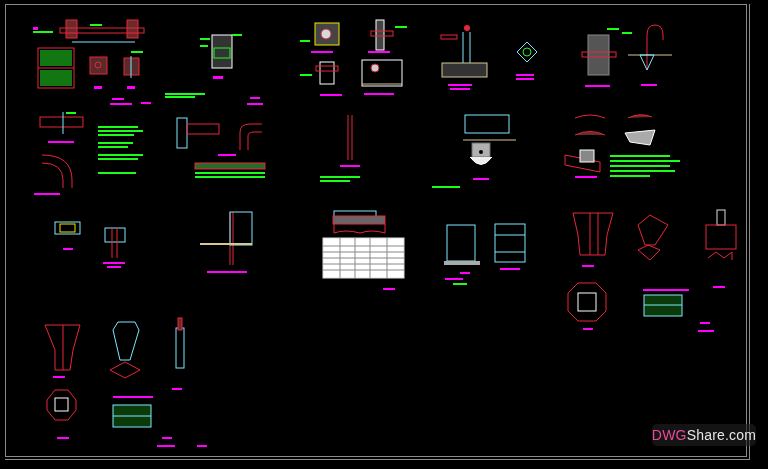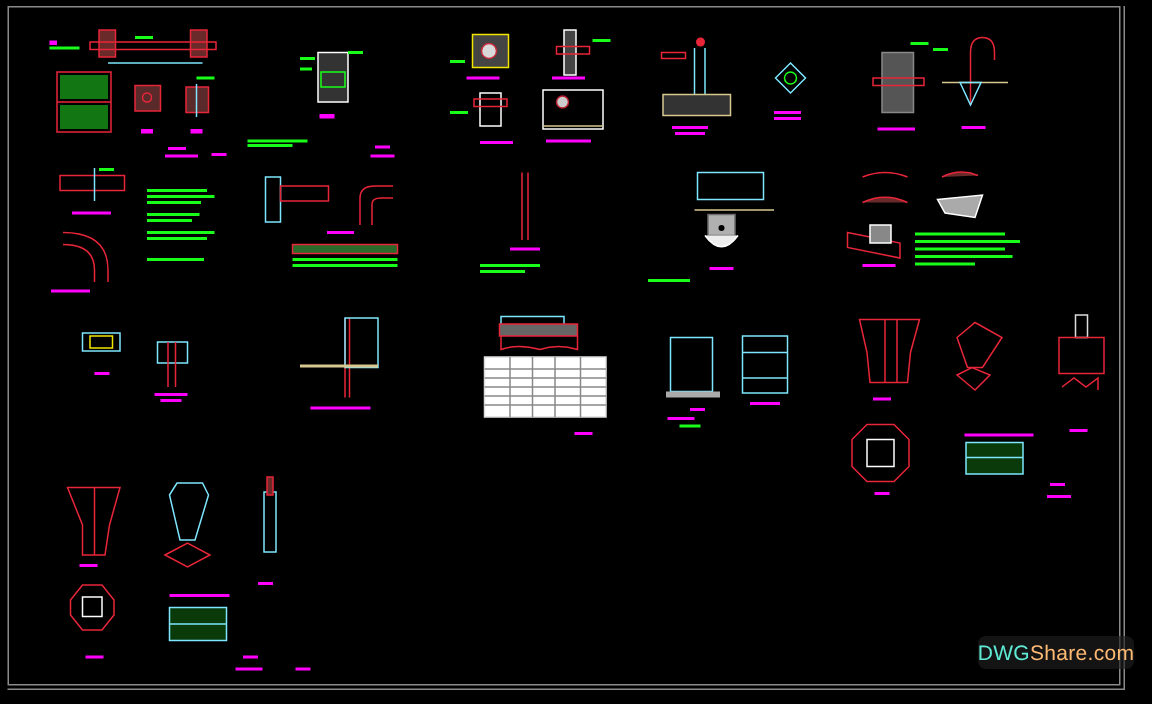--- a/index.html
+++ b/index.html
@@ -1,22 +1,22 @@
 <!DOCTYPE html>
 <html><head>
 <meta charset="utf-8">
 <style>
   html,body{margin:0;padding:0;background:#000;}
   body{width:768px;height:469px;overflow:hidden;position:relative;font-family:"Liberation Sans",sans-serif;}
   #canvas{position:absolute;left:0;top:0;width:768px;height:469px;background:#000;}
   .frame{position:absolute;left:5px;top:4px;width:740px;height:451px;border:1px solid #8a8a8a;}
   .frame2{position:absolute;left:5px;top:4px;width:744px;height:455px;border-right:1px solid #8a8a8a;border-bottom:1px solid #8a8a8a;}
   .watermark{position:absolute;left:652px;top:424px;width:104px;height:22px;border-radius:5px;background:rgba(30,30,30,0.65);display:flex;align-items:center;justify-content:center;font-size:14px;letter-spacing:0.2px;}
-  .wm-a{color:#5eead4;}
-  .wm-b{color:#fdba74;}
+  .wm-a{color:#ec4899;}
+  .wm-b{color:#e5e5e5;}
 </style>
 </head>
 <body>
 
 <div id="canvas">
   <div class="frame"></div>
   <div class="frame2"></div>
 
   <svg width="768" height="469" viewBox="0 0 768 469" style="position:absolute;left:0;top:0">
     <g fill="none" stroke-width="1">

